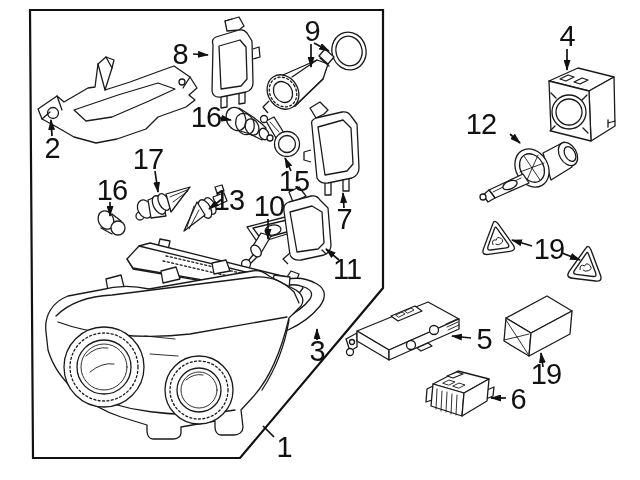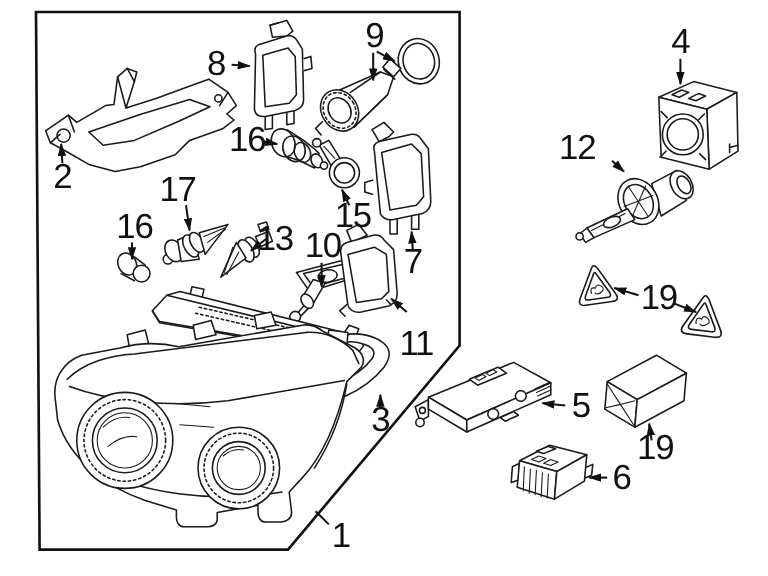--- a/index.html
+++ b/index.html
@@ -264,21 +264,21 @@
 <span class="callout" style="left:284px;top:447px">1</span>
 <span class="callout" style="left:52px;top:148px">2</span>
 <span class="callout" style="left:317px;top:351px">3</span>
 <span class="callout" style="left:567px;top:36px">4</span>
 <span class="callout" style="left:484px;top:339px">5</span>
 <span class="callout" style="left:518px;top:399px">6</span>
 <span class="callout" style="left:344px;top:219px">7</span>
 <span class="callout" style="left:180px;top:54px">8</span>
 <span class="callout" style="left:312px;top:31px">9</span>
 <span class="callout" style="left:269px;top:206px">10</span>
-<span class="callout" style="left:347px;top:287px">11</span>
+<span class="callout" style="left:347px;top:269px">11</span>
 <span class="callout" style="left:481px;top:124px">12</span>
 <span class="callout" style="left:229px;top:200px">13</span>
 <span class="callout" style="left:112px;top:190px">16</span>
 <span class="callout" style="left:294px;top:181px">15</span>
 <span class="callout" style="left:206px;top:117px">16</span>
 <span class="callout" style="left:148px;top:159px">17</span>
 <span class="callout" style="left:549px;top:249px">19</span>
 <span class="callout" style="left:546px;top:374px">19</span>
 
 </div>

